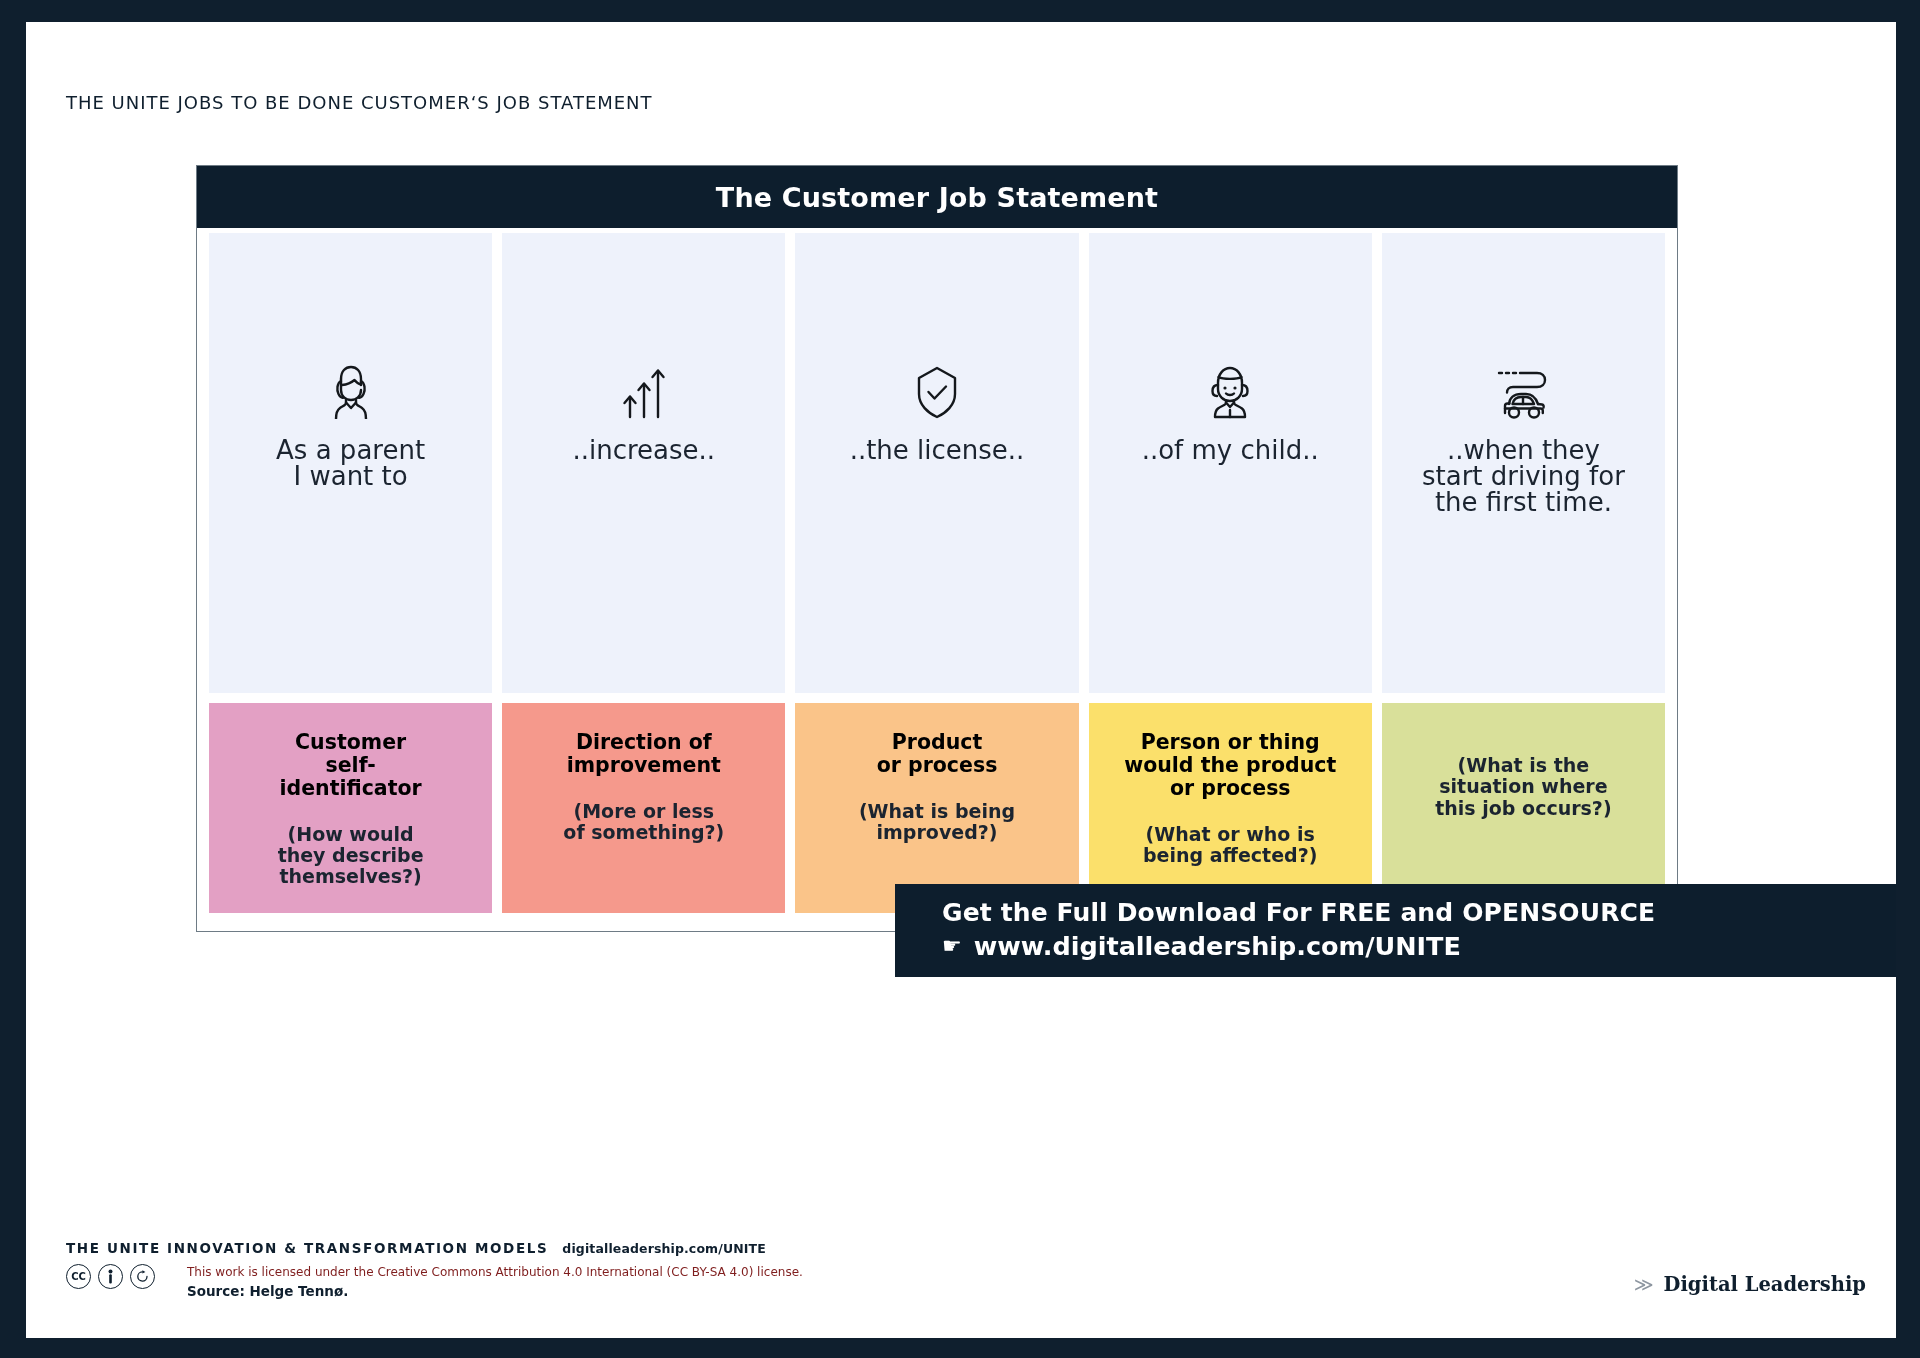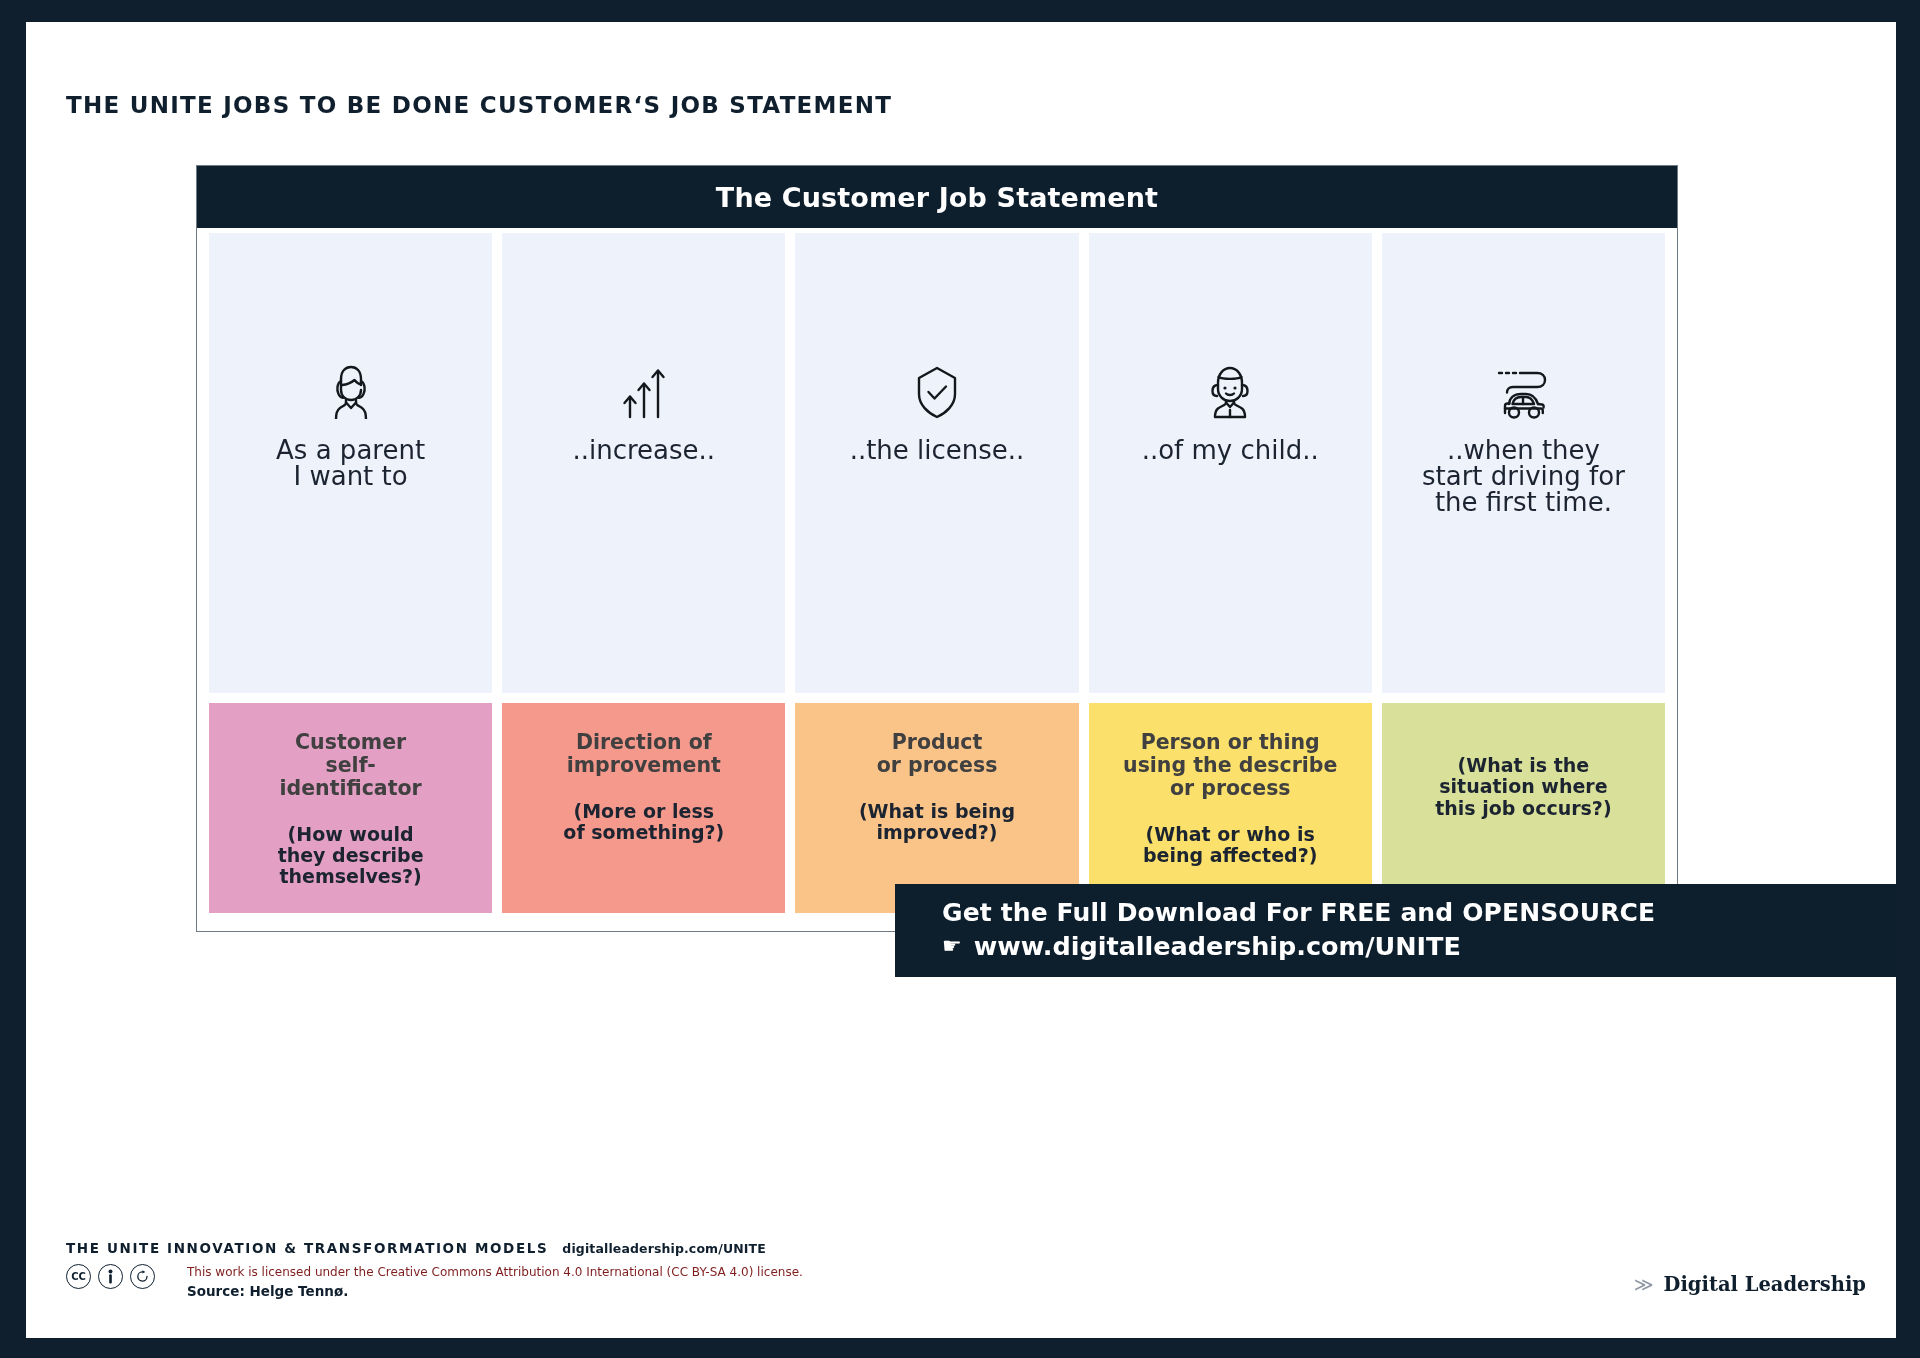--- a/index.html
+++ b/index.html
@@ -30,22 +30,22 @@
     background: #ffffff;
     box-sizing: border-box;
     overflow: hidden;
   }
 
   
   #page-title {
     position: absolute;
     left: 40px;
     top: 70px;
-    font-size: 23px;
-    font-weight: 700;
+    font-size: 18px;
+    font-weight: 400;
     letter-spacing: 0.055em;
     color: #0f1f2e;
     white-space: nowrap;
   }
 
   
   #framework-card {
     position: absolute;
     left: 170px;
     top: 143px;
@@ -115,21 +115,21 @@
     margin-top: 10px;
     flex: 1 1 auto;
     padding: 28px 12px 0 12px;
     box-sizing: border-box;
     text-align: center;
   }
   .col-role {
     font-size: 20.5px;
     font-weight: 700;
     line-height: 1.12;
-    color: #404040;
+    color: #000000;
     white-space: pre-line;
   }
   .col-question {
     margin-top: 24px;
     font-size: 19px;
     font-weight: 600;
     line-height: 1.12;
     color: #1b2430;
     white-space: pre-line;
   }
@@ -345,21 +345,21 @@
                 <path d="M38 22 C42 22 43.5 25 43.5 28 C43.5 31 42 33 39 33"></path>
                 <path d="M22 37.5 L22 40 C22 42 17 43 14 45.5 C11.5 47.5 11 50 11 54 L41 54 C41 50 40.5 47.5 38 45.5 C35 43 30 42 30 40 L30 37.5"></path>
                 <path d="M22 39.5 L26 44 L30 39.5"></path>
                 <path d="M26 47 L26 54"></path>
               </svg>
             </div>
             <div class="col-phrase">..of my child..</div>
           </div>
           <div class="col-bottom" style="background:#fbe06b">
             <div class="col-role">Person or thing
-using the describe
+would the product
 or process</div>
             <div class="col-question">(What or who is
 being affected?)</div>
           </div>
         </div>
 
         <div class="column">
           <div class="col-top">
             <div class="col-icon">
               <svg width="60" height="56" viewBox="0 0 60 56" fill="none" stroke="#14181c" stroke-width="2.4" stroke-linecap="round" stroke-linejoin="round">

